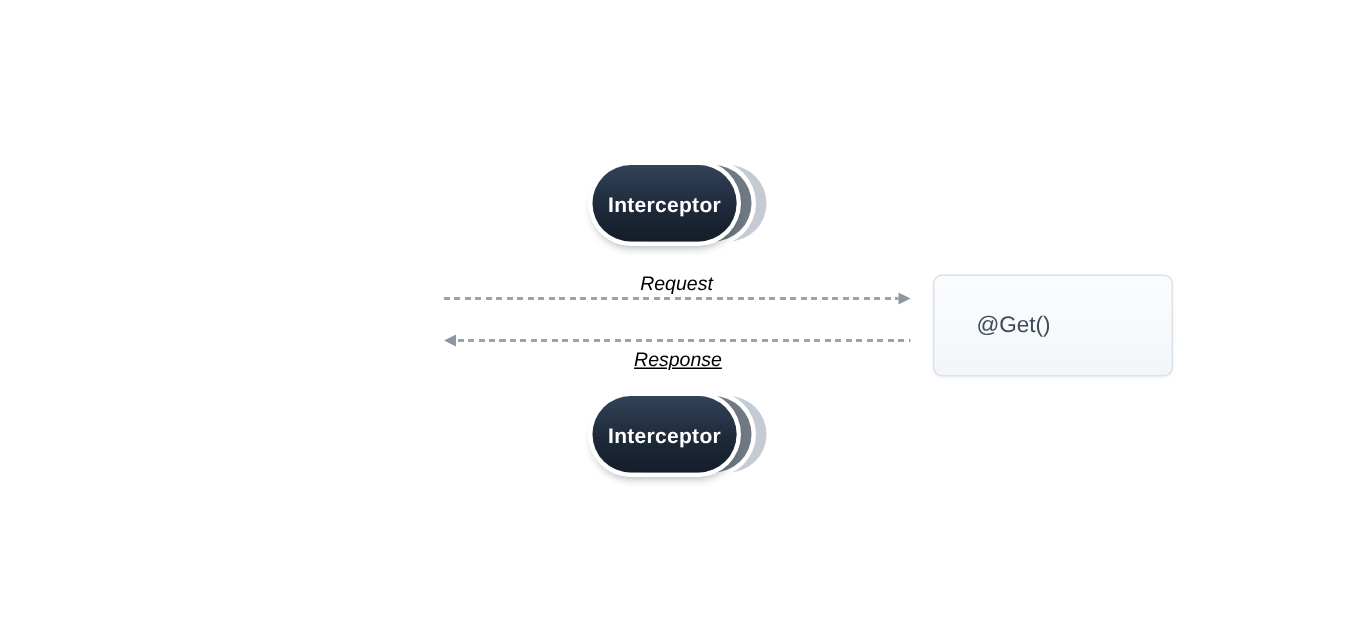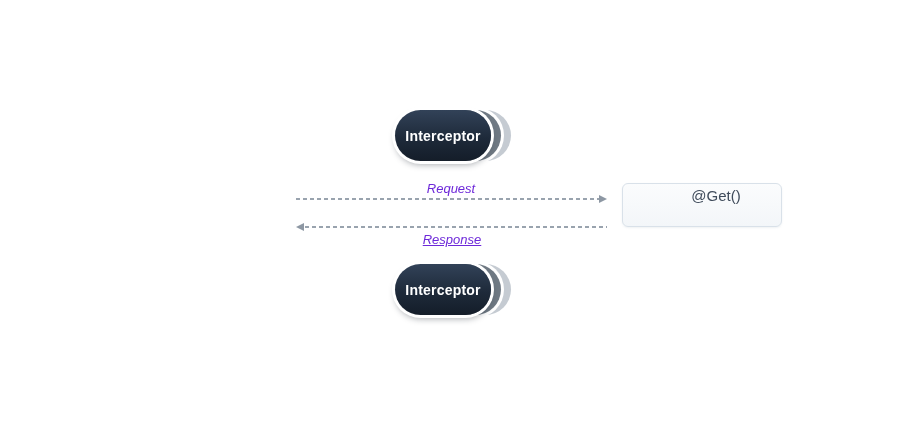--- a/index.html
+++ b/index.html
@@ -24,22 +24,22 @@
     color: #3f4b5b;
     font-size: 15px;
   }
   .client-box {
     left: 118px; top: 183px;
     width: 162px; height: 59px;
     display: flex; align-items: center; justify-content: center;
   }
   .handler-box {
     left: 622px; top: 183px;
-    width: 160px; height: 44px;
-    display: flex; flex-direction: row; justify-content: center;
+    width: 160px; height: 68px;
+    display: flex; flex-direction: column; justify-content: center;
     padding-left: 28px;
     line-height: 24px;
   }
 
   
   .pill-stack {
     position: absolute;
     width: 118px; height: 41px;
   }
   .pill-stack.top  { left: 395px; top: 110px; }
@@ -94,21 +94,21 @@
   .request-head  { left: 599px; top: 195px; }
   .response-line { left: 305px; top: 226px; width: 302px; }
   .response-head { left: 296px; top: 223px; }
 
   .flow-label {
     position: absolute;
     width: 140px;
     text-align: center;
     font-size: 13px;
     font-style: italic;
-    color: #6d28d9;
+    color: #000000;
   }
   .request-label  { left: 381px; top: 181px; }
   .response-label { left: 382px; top: 232px; text-decoration: underline; }
 </style>
 </head>
 <body>
 
 <div class="canvas">
 
   <div class="pill-stack top">

